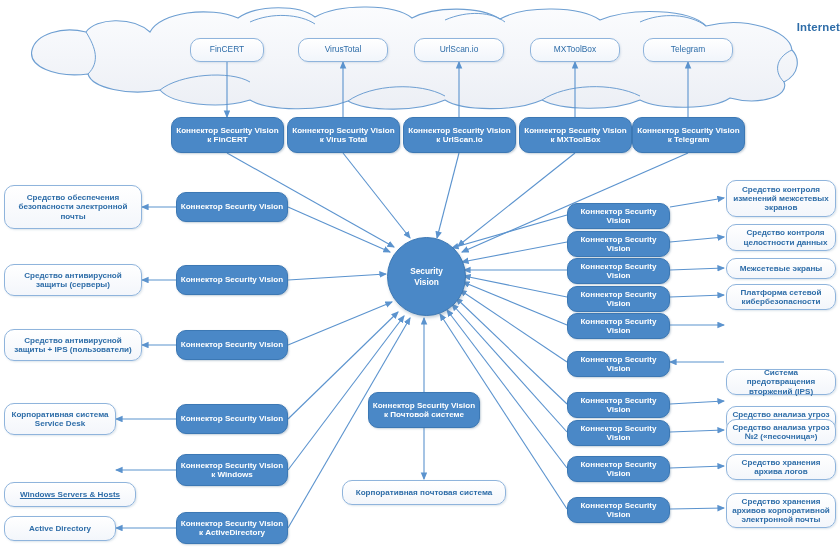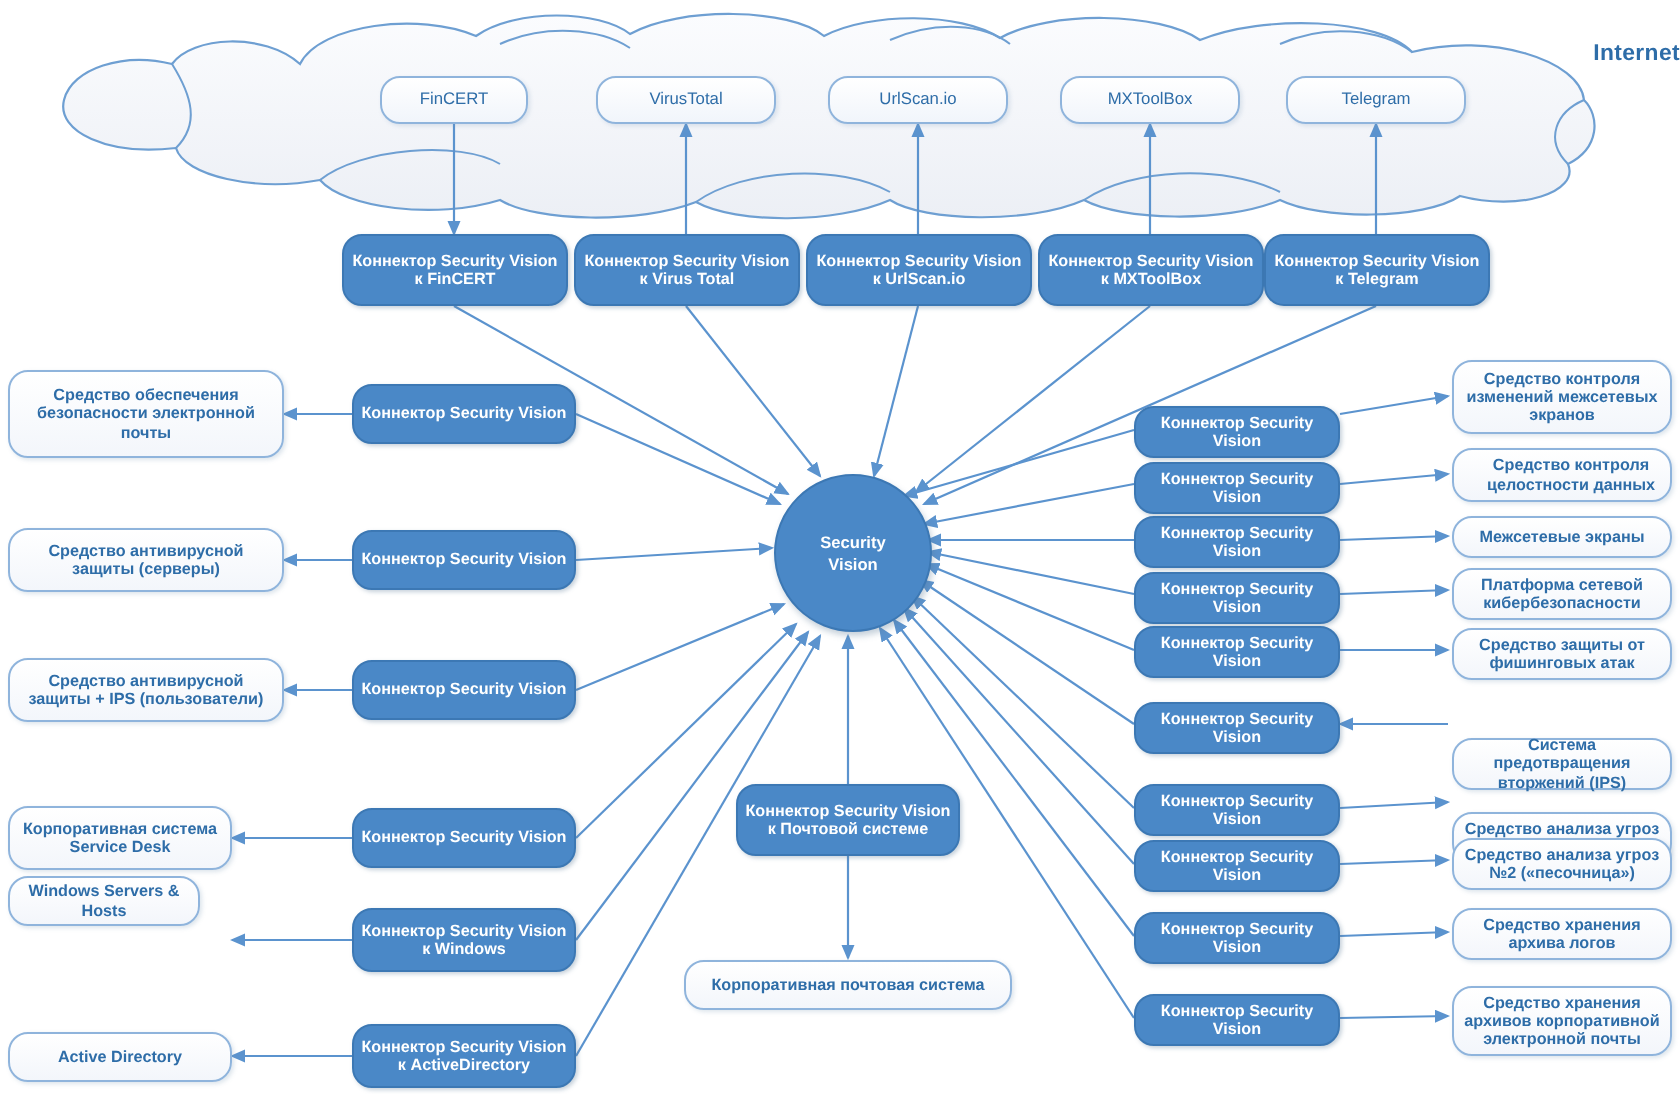--- a/index.html
+++ b/index.html
@@ -214,21 +214,21 @@
   </div>
   <div class="node sys" style="left:4px;top:264px;width:138px;height:32px;">
     <span>Средство антивирусной защиты (серверы)</span>
   </div>
   <div class="node sys" style="left:4px;top:329px;width:138px;height:32px;">
     <span>Средство антивирусной защиты + IPS (пользователи)</span>
   </div>
   <div class="node sys" style="left:4px;top:403px;width:112px;height:32px;">
     <span>Корпоративная система Service Desk</span>
   </div>
-  <div class="node sys" style="left:4px;top:438px;width:96px;height:25px;">
+  <div class="node sys" style="left:4px;top:482px;width:132px;height:25px;text-decoration:underline;">
     <span>Windows Servers &amp; Hosts</span>
   </div>
   <div class="node sys" style="left:4px;top:516px;width:112px;height:25px;">
     <span>Active Directory</span>
   </div>
 
   <div class="node conn" style="left:176px;top:192px;width:112px;height:30px;flex-direction:column;">
     <span>Коннектор Security Vision</span>
   </div>
   <div class="node conn" style="left:176px;top:265px;width:112px;height:30px;flex-direction:column;">
@@ -285,23 +285,20 @@
   </div>
   <div class="node sys" style="left:726px;top:224px;width:110px;height:27px;padding-left:12px;">
     <span>Средство контроля целостности данных</span>
   </div>
   <div class="node sys" style="left:726px;top:258px;width:110px;height:21px;">
     <span>Межсетевые экраны</span>
   </div>
   <div class="node sys" style="left:726px;top:284px;width:110px;height:26px;">
     <span>Платформа сетевой кибербезопасности</span>
   </div>
-  <div class="node sys" style="left:726px;top:314px;width:110px;height:26px;">
-    <span>Средство защиты от фишинговых атак</span>
-  </div>
   <div class="node sys" style="left:726px;top:369px;width:110px;height:26px;">
     <span>Система предотвращения вторжений (IPS)</span>
   </div>
   <div class="node sys" style="left:726px;top:406px;width:110px;height:26px;">
     <span>Средство анализа угроз №1 («песочница»)</span>
   </div>
   <div class="node sys" style="left:726px;top:419px;width:110px;height:26px;">
     <span>Средство анализа угроз №2 («песочница»)</span>
   </div>
   <div class="node sys" style="left:726px;top:454px;width:110px;height:26px;">

